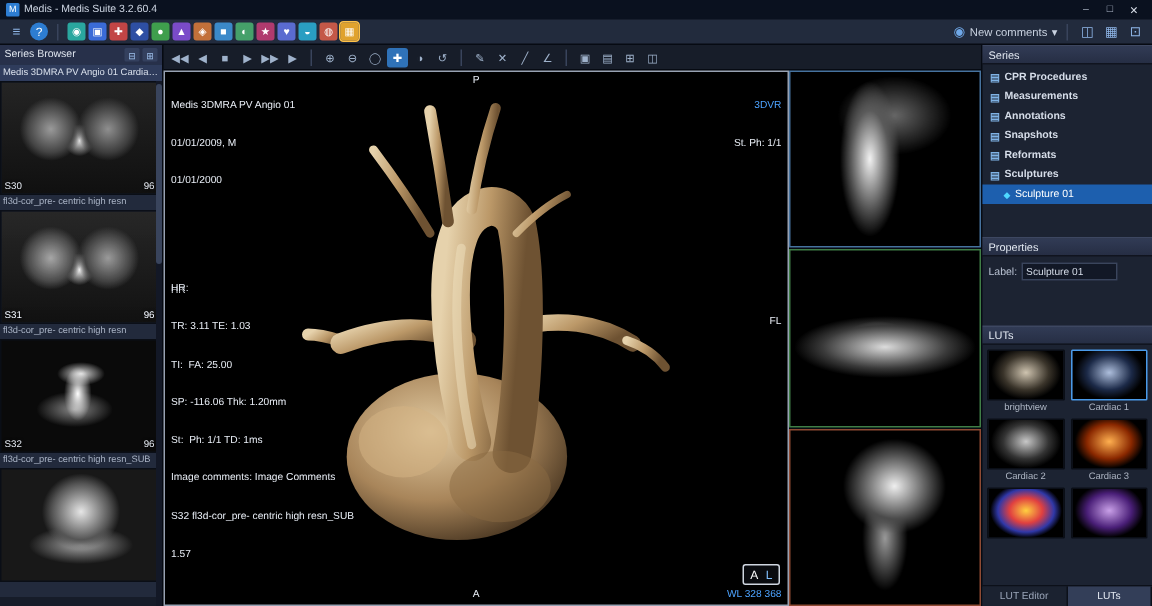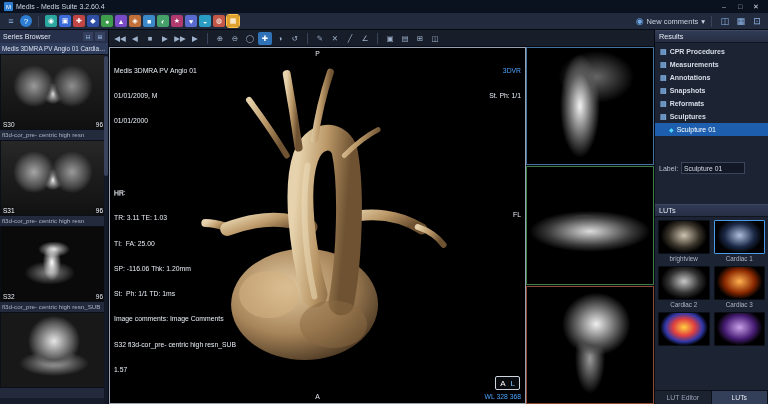--- a/index.html
+++ b/index.html
@@ -295,21 +295,21 @@
         <div class="sec-vp b-blue sec1"></div>
         <div class="sec-vp b-green sec2"></div>
         <div class="sec-vp b-red sec3"></div>
       </div>
 
     </div>
   </div>
 
   <div class="right-panel">
     <div class="rp-header">
-      <span>Results</span>
+      <span>Series</span>
     </div>
     <div class="tree">
       <div class="tree-item">
         <span class="ti-icon">▤</span>
         <span>CPR Procedures</span>
       </div>
       <div class="tree-item">
         <span class="ti-icon">▤</span>
         <span>Measurements</span>
       </div>
@@ -329,20 +329,23 @@
         <span class="ti-icon">▤</span>
         <span>Sculptures</span>
       </div>
       <div class="tree-child">
         <span class="bullet">◆</span>
         <span>Sculpture 01</span>
       </div>
     </div>
     <div class="tree-gap"></div>
 
+    <div class="rp-header">
+      <span>Properties</span>
+    </div>
     <div class="prop-row">
       <span>Label:</span>
       <input class="prop-input" type="text" value="Sculpture 01" style="">
     </div>
     <div class="prop-gap"></div>
 
     <div class="rp-header">
       <span>LUTs</span>
     </div>
     <div class="lut-wrap">

